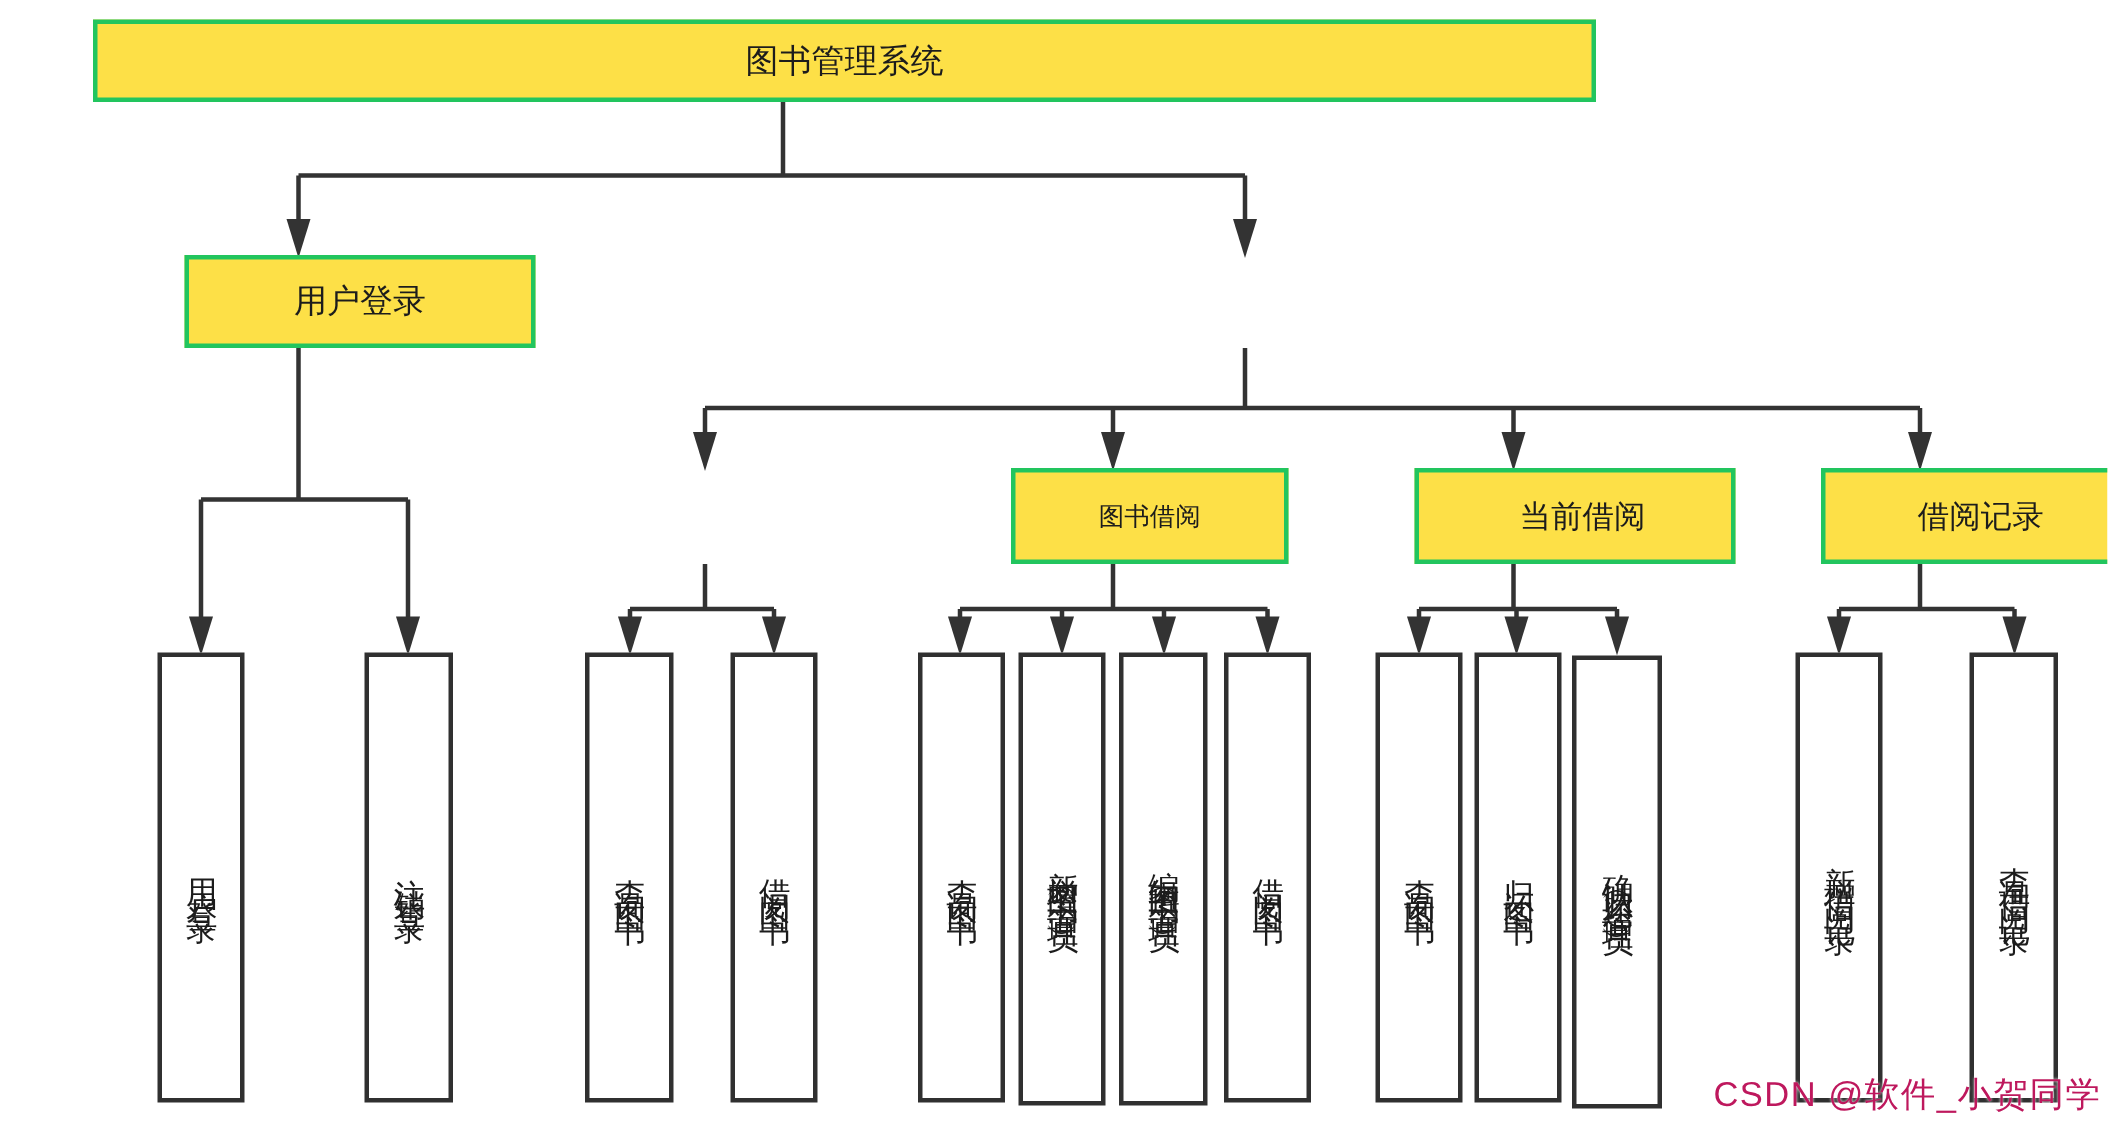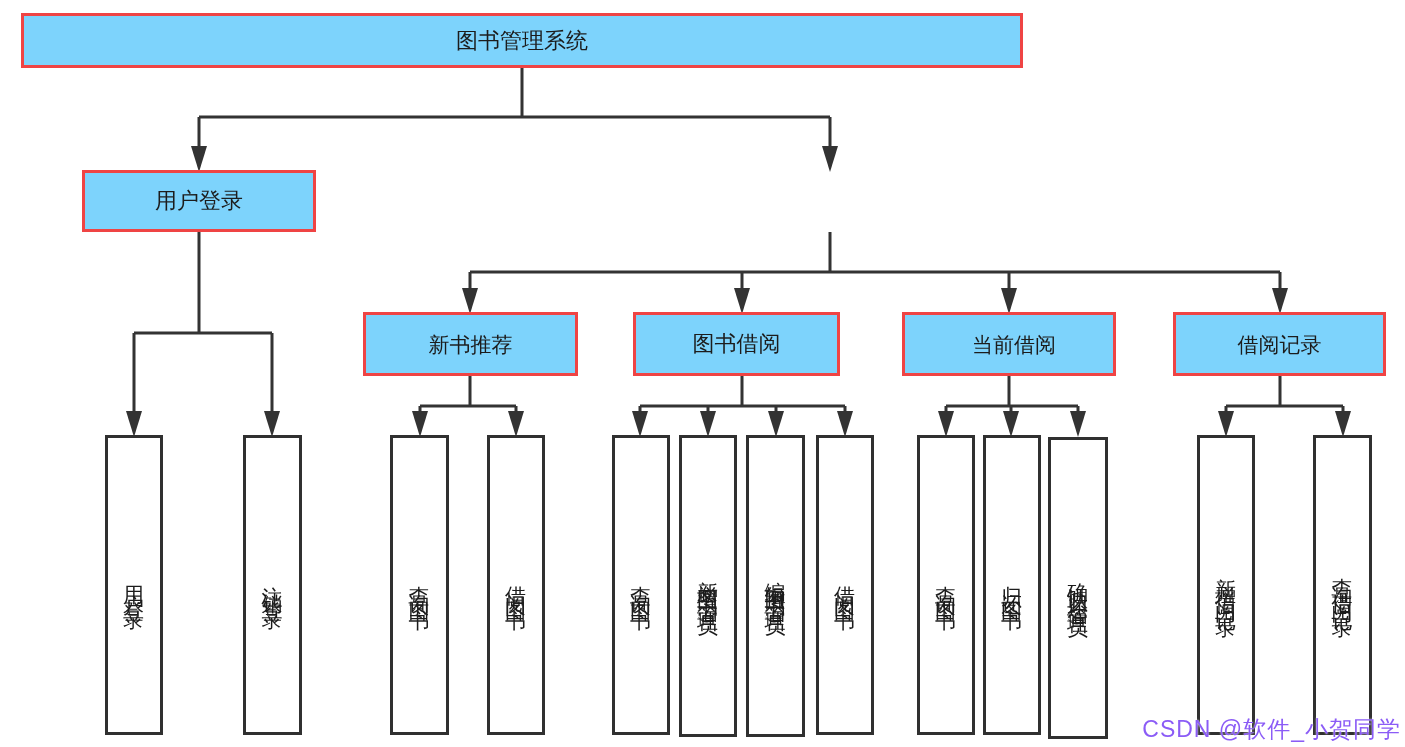--- a/index.html
+++ b/index.html
@@ -7,44 +7,45 @@
     position:relative;
     width:1405px;height:747px;
     background:#ffffff;
     font-family:"Liberation Sans", sans-serif;
     overflow:hidden;
   }
   .connectors{position:absolute;left:0;top:0;width:1405px;height:747px;pointer-events:none;}
   .box{
     position:absolute;
     box-sizing:border-box;
-    border:3px solid #ef4444;
-    background:#7dd3fc;
+    border:3px solid #22c55e;
+    background:#fde047;
     color:#1c1c1c;
     display:flex;align-items:center;justify-content:center;
     font-size:22px;line-height:1;
     white-space:nowrap;
+    margin-left:41px;
   }
   .vbox{
     position:absolute;
     box-sizing:border-box;
     border:3px solid #303030;
     background:#ffffff;
     color:#1c1c1c;
     display:flex;align-items:center;justify-content:center;
     writing-mode:vertical-rl;
     font-size:21px;line-height:1;
     letter-spacing:8px;
   }
   .vbox.dense{letter-spacing:5px;}
   .watermark{
     position:absolute;
     right:4px;bottom:2px;
     font-size:23px;
-    color:#8b5cf6;
+    color:#be185d;
     text-shadow:0 0 2px #ffffff;
     z-index:5;
     letter-spacing:1px;
   }
 </style>
 </head>
 <body>
 
 <div class="stage">
 
@@ -76,22 +77,21 @@
       <polygon points="1070,411 1086,411 1078,437"></polygon>
       <polygon points="1218,411 1234,411 1226,437"></polygon>
       <polygon points="1335,411 1351,411 1343,437"></polygon>
     </g>
   </svg>
 
   <div class="box" style="left:21px;top:13px;width:1002px;height:55px;">图书管理系统</div>
 
   <div class="box" style="left:82px;top:170px;width:234px;height:62px;">用户登录</div>
 
-  <div class="box" style="left:363px;top:312px;width:215px;height:64px;font-size:21px;">新书推荐</div>
-  <div class="box" style="left:633px;top:312px;width:207px;height:64px;font-size:22px;">图书借阅</div>
+  <div class="box" style="left:633px;top:312px;width:185px;height:64px;font-size:17px;">图书借阅</div>
   <div class="box" style="left:902px;top:312px;width:214px;height:64px;font-size:21px;padding-left:10px;">当前借阅</div>
   <div class="box" style="left:1173px;top:312px;width:213px;height:64px;font-size:21px;">借阅记录</div>
 
   <div class="vbox" style="left:105px;top:435px;width:58px;height:300px;">用户登录</div>
   <div class="vbox" style="left:243px;top:435px;width:59px;height:300px;">注销登录</div>
 
   <div class="vbox" style="left:390px;top:435px;width:59px;height:300px;">查询图书</div>
   <div class="vbox" style="left:487px;top:435px;width:58px;height:300px;">借阅图书</div>
 
   <div class="vbox" style="left:612px;top:435px;width:58px;height:300px;">查询图书</div>

